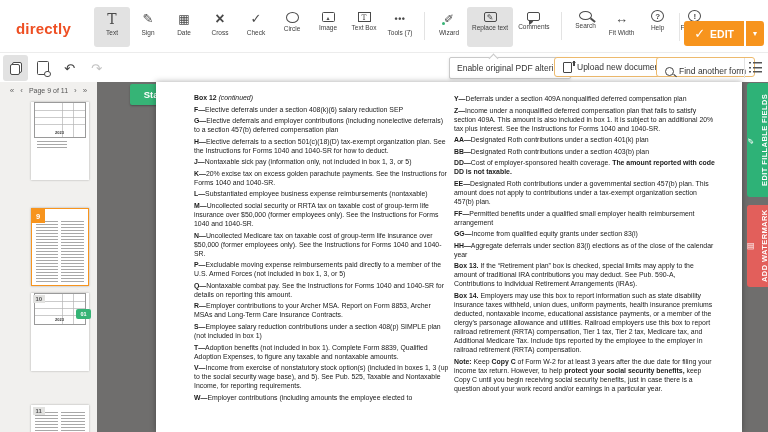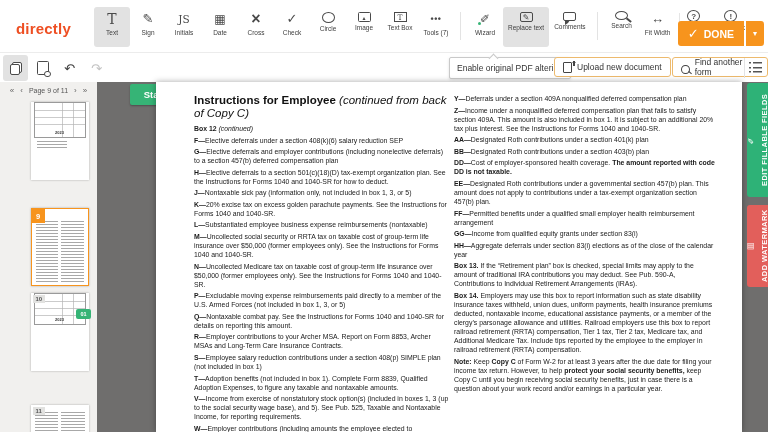--- a/index.html
+++ b/index.html
@@ -66,21 +66,21 @@
   .undo{font-size:13px;color:#3f3f3f;}
   .redo{font-size:13px;color:#c3c3c3;}
   .pdf-tooltip{position:absolute;left:449px;top:4px;height:20px;border:1px solid #c9c9c9;border-radius:2px;
         background:#fff;display:flex;align-items:center;padding:0 7px;font-size:8.5px;color:#333;
         box-shadow:0 1px 3px rgba(0,0,0,.12);}
   .pdf-tooltip::before{content:"";position:absolute;top:-3.5px;left:40px;width:6px;height:6px;background:#fff;
         border-left:1px solid #c9c9c9;border-top:1px solid #c9c9c9;transform:rotate(45deg);}
   .outline-btn{position:absolute;top:4px;height:20px;border:1px solid #edba6d;border-radius:3px;background:#fff;
         display:flex;align-items:center;gap:5px;padding:0 8px;font-size:8.5px;color:#333;cursor:pointer;box-sizing:border-box;}
   .btn-upload{left:554px;}
-  .btn-find{left:672px;}
+  .btn-find{left:656px;align-items:flex-end;}
   .ic-docup{width:7px;height:9px;border:1.1px solid #444;border-radius:1px;position:relative;}
   .ic-docup .arr{position:absolute;right:-3.5px;top:-2px;width:1.2px;height:5px;background:#444;}
   .ic-docup .arr::after{content:"";position:absolute;top:-2px;left:-1.6px;border:2px solid transparent;border-bottom:2.5px solid #444;}
   .ic-mag-s{width:7px;height:7px;border:1.3px solid #444;border-radius:50%;position:relative;}
   .ic-mag-s::after{content:"";position:absolute;width:4px;height:1.3px;background:#444;right:-3.5px;bottom:-1px;transform:rotate(40deg);}
   .vdiv3{position:absolute;right:23px;top:5px;width:1px;height:20px;background:#e3e3e3;}
   .ic-list{position:absolute;right:6px;top:9px;width:13px;height:11px;background:
       linear-gradient(#555,#555) 4px 0/9px 1.5px no-repeat,
       linear-gradient(#555,#555) 4px 4.5px/9px 1.5px no-repeat,
       linear-gradient(#555,#555) 4px 9px/9px 1.5px no-repeat,
@@ -157,24 +157,20 @@
           <div class="tbtn" data-name="toolbar-button" data-state="active">
             <span class="glyph" data-name="text-icon">T</span>
             <span class="tlabel" data-name="toolbar-button-label">Text</span>
           </div>
 
           <div class="tbtn" data-name="toolbar-button">
             <span class="glyph" data-name="sign-icon">✎</span>
             <span class="tlabel" data-name="toolbar-button-label">Sign</span>
           </div>
 
-          <div class="tbtn" data-name="toolbar-button">
-            <span class="glyph" data-name="initials-icon">JS</span>
-            <span class="tlabel" data-name="toolbar-button-label">Initials</span>
-          </div>
 
           <div class="tbtn" data-name="toolbar-button">
             <span class="glyph" data-name="date-icon">▦</span>
             <span class="tlabel" data-name="toolbar-button-label">Date</span>
           </div>
 
           <div class="tbtn" data-name="toolbar-button">
             <span class="glyph" data-name="cross-icon">×</span>
             <span class="tlabel" data-name="toolbar-button-label">Cross</span>
           </div>
@@ -244,21 +240,21 @@
             <span class="glyph" data-name="feedback-icon">!</span>
             <span class="tlabel" data-name="toolbar-button-label">Feedback</span>
           </div>
         </div>
     </div>
 
     <div class="vdiv-done" data-name="toolbar-divider"></div>
     <div class="done-wrap" data-name="done-button-group">
       <div class="done-main" data-name="done-button">
         <span data-name="check-icon">✓</span>
-        <span data-name="done-button-label">DONE</span>
+        <span data-name="done-button-label">EDIT</span>
       </div>
       <div class="done-caret" data-name="done-dropdown-button">
         <span data-name="chevron-down-icon">▾</span>
       </div>
     </div>
   </div>
 
   <div class="secondbar" data-name="secondary-toolbar">
     <div class="sgroup" data-name="history-group">
       <div class="sbtn active" data-name="page-thumbnails-toggle-button">
@@ -339,21 +335,20 @@
             </div>
 
           </div>
         </div>
     </div>
 
     <div class="start-btn" data-name="start-button">Start</div>
 
     <div class="page" data-name="document-page">
       <div class="col-left" data-name="document-left-column">
-        <p class="doc-title" data-name="document-title"><span>Instructions for Employee</span><i> (continued from back of Copy C)</i></p>
         <p class="box12" data-name="box12-heading"><b>Box 12</b><i> (continued)</i></p>
         <div data-name="left-paragraphs">
 
             <p class="para" data-name="doc-paragraph">
               <span><b>F—</b><span></span><b></b><span>Elective deferrals under a section 408(k)(6) salary reduction SEP</span></span>
             </p>
 
             <p class="para" data-name="doc-paragraph">
               <span><b>G—</b><span></span><b></b><span>Elective deferrals and employer contributions (including nonelective deferrals) to a section 457(b) deferred compensation plan</span></span>
             </p>

